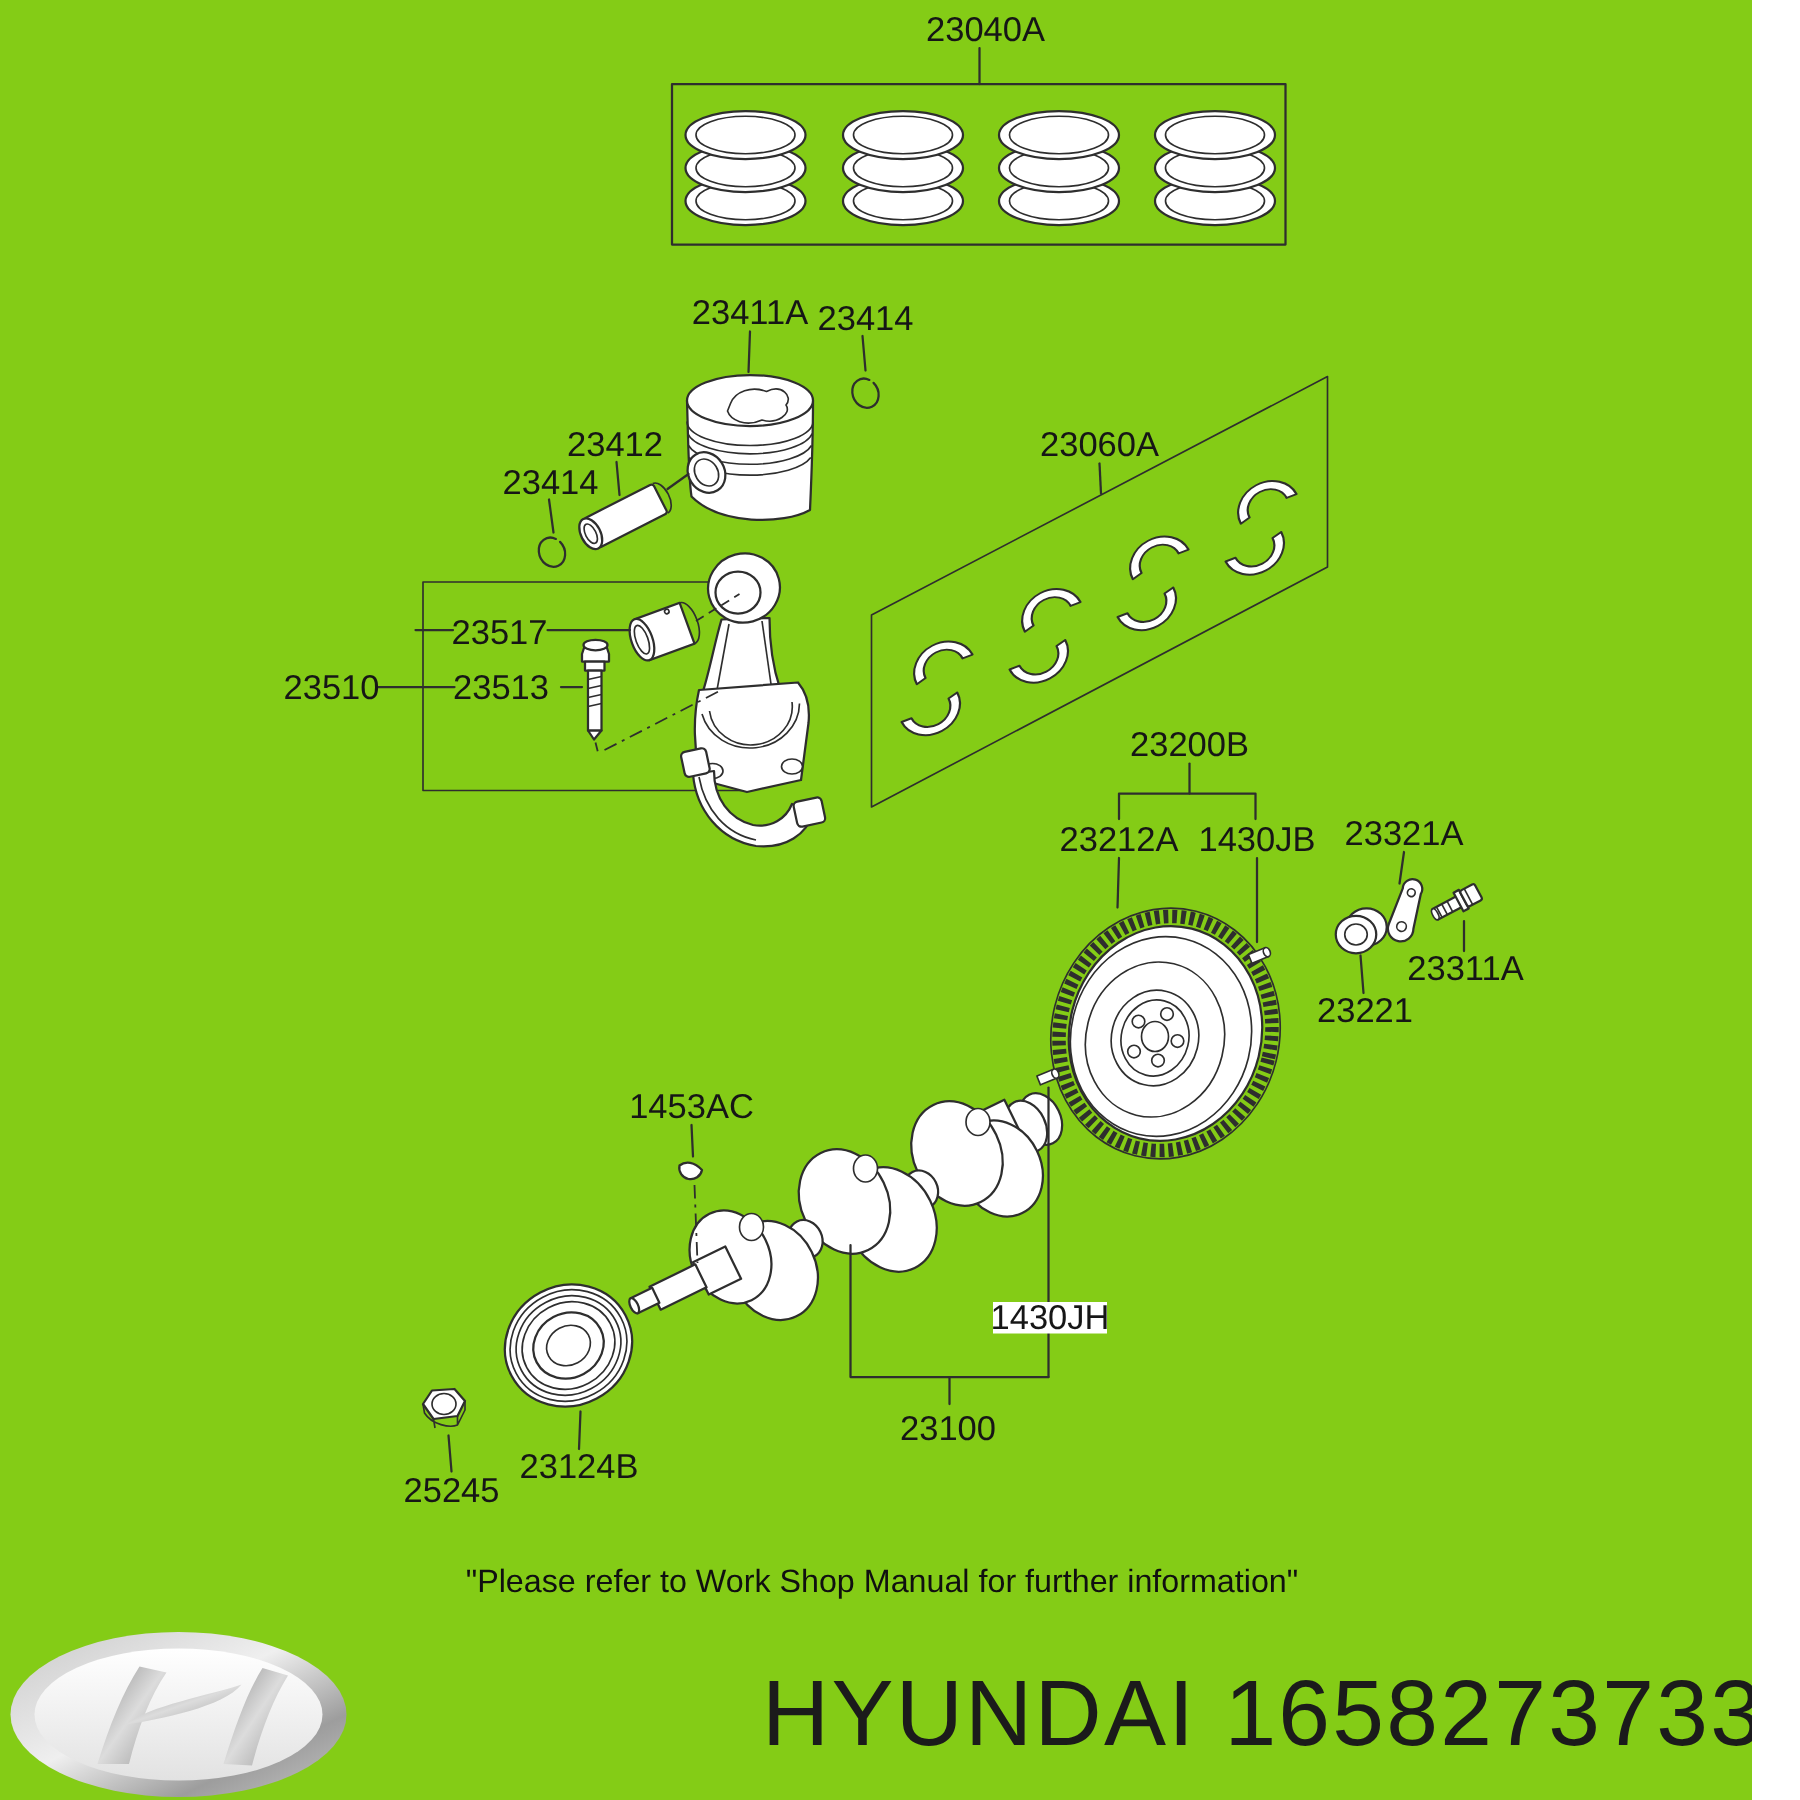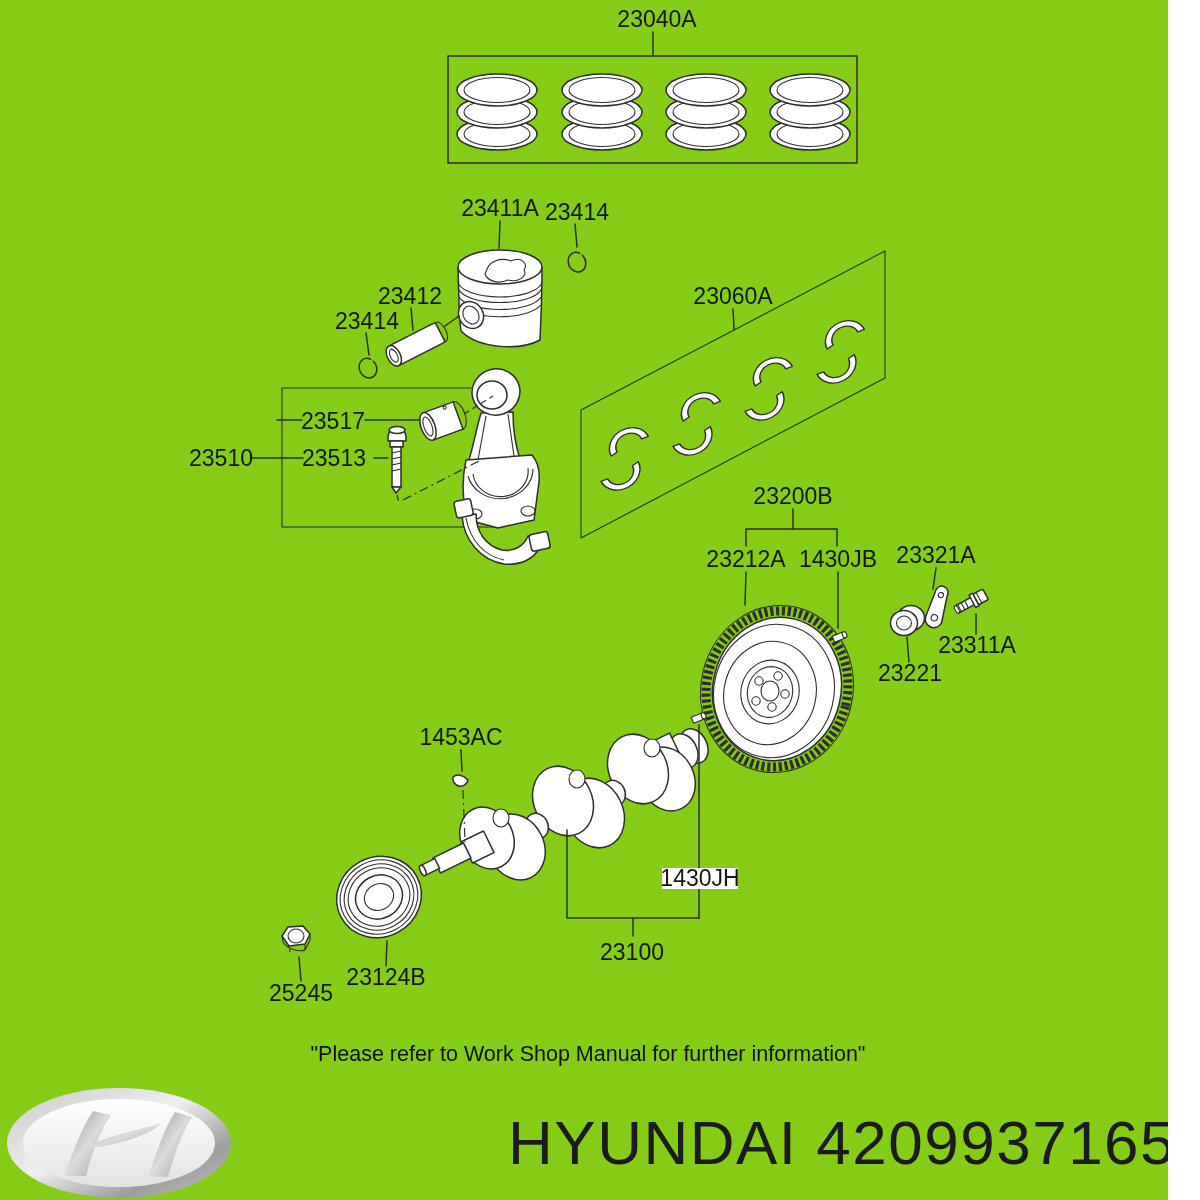--- a/index.html
+++ b/index.html
@@ -317,16 +317,16 @@
     </defs>
     <ellipse cx="116" cy="57" rx="112" ry="55" fill="url(#silverA)"></ellipse>
     <ellipse cx="116" cy="57" rx="96" ry="44" fill="url(#silverB)"></ellipse>
     <path fill="url(#silverC)" d="M 62 90 C 70 64 79 42 90 25 L 108 29 C 97 45 89 66 83 90 Z"></path>
     <path fill="url(#silverC)" d="M 146 90 C 154 64 162 42 172 26 L 189 31 C 179 47 171 68 165 91 Z"></path>
     <path fill="url(#silverC)" d="M 80 64 C 96 51 138 44 158 37 C 146 52 104 60 80 64 Z"></path>
   </svg>
 
   <div class="brand-row">
     <span>HYUNDAI</span>
-    <span>4209937165</span>
+    <span>1658273733</span>
   </div>
 
 </div>
 
 </body></html>

